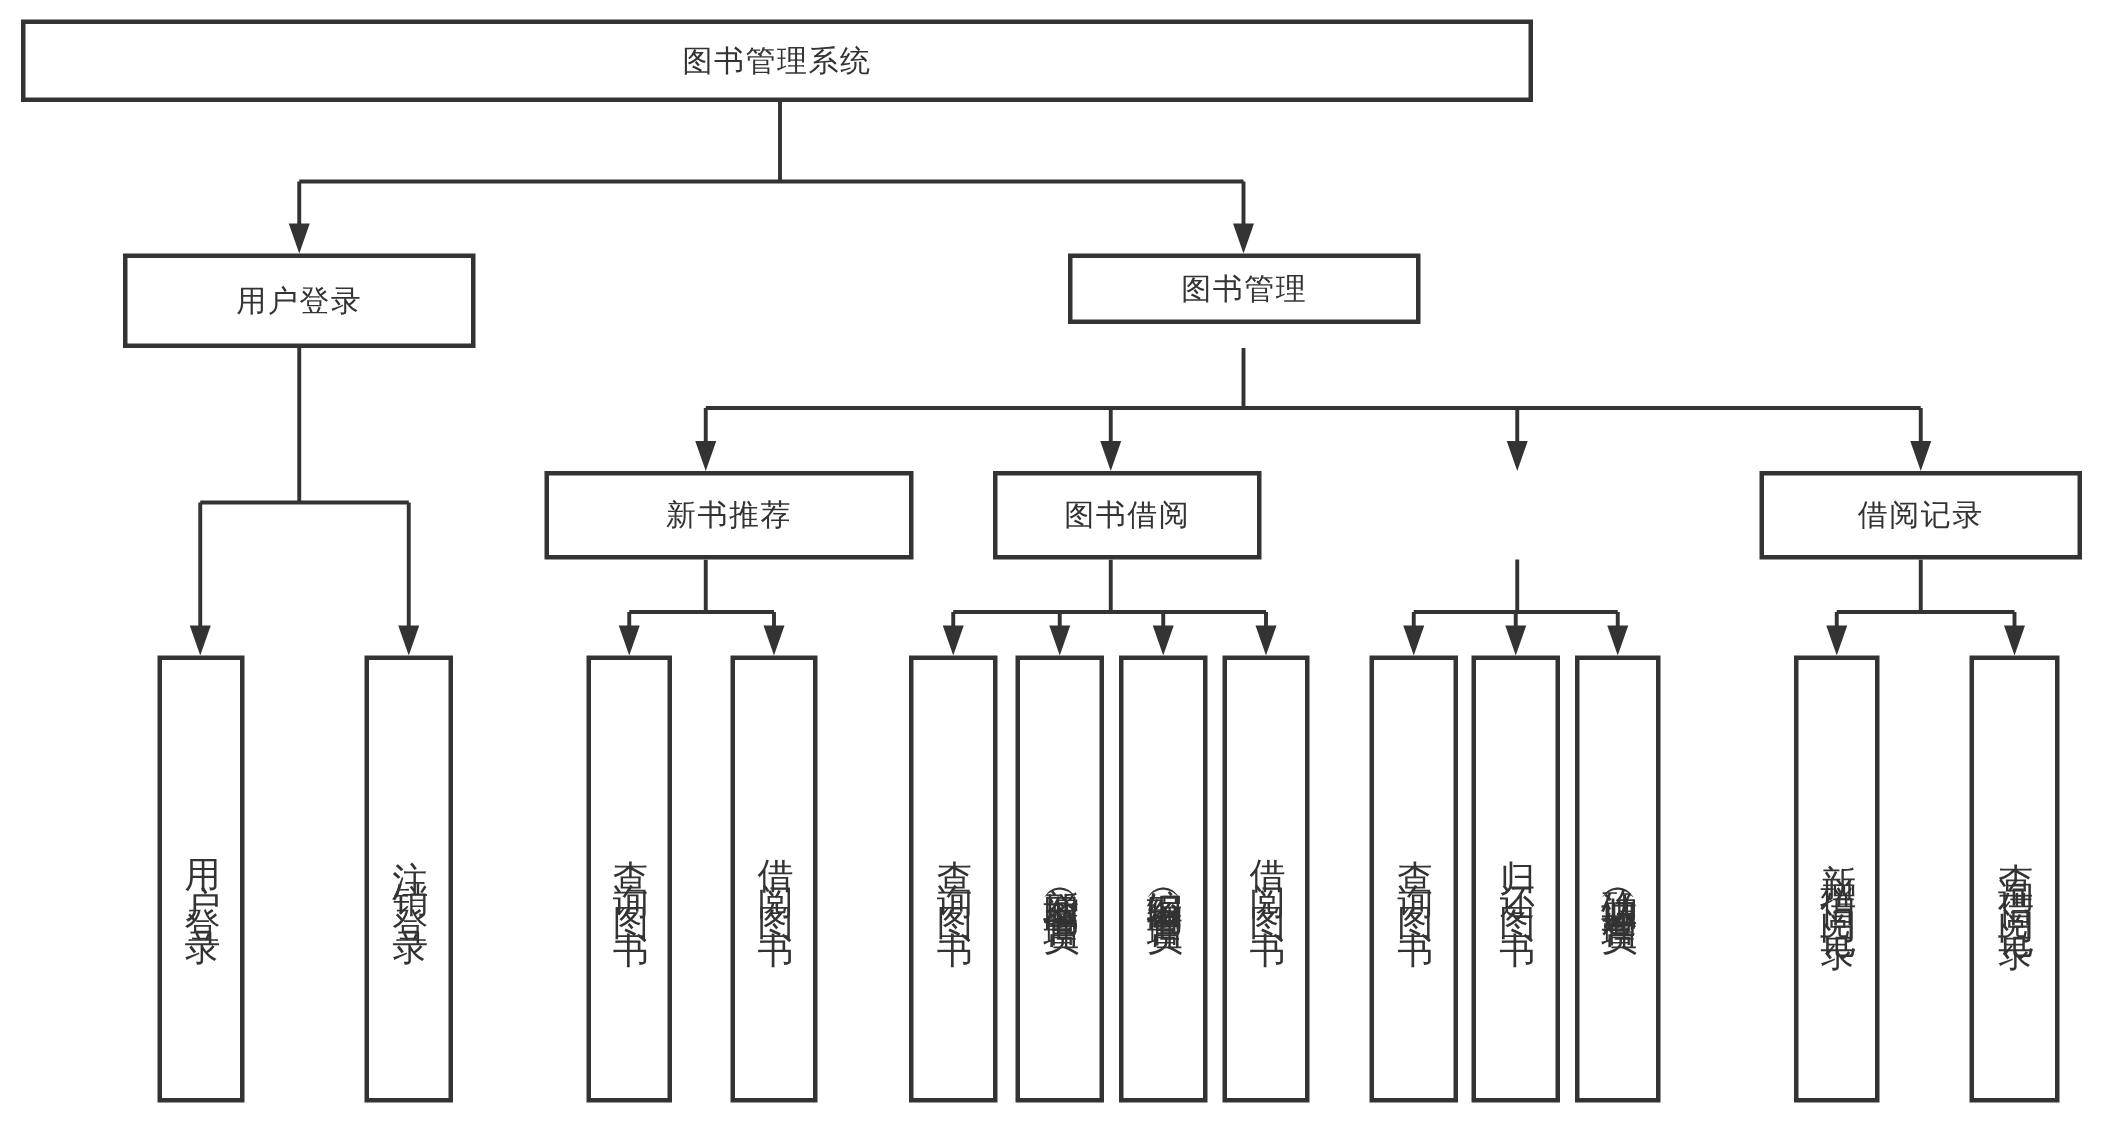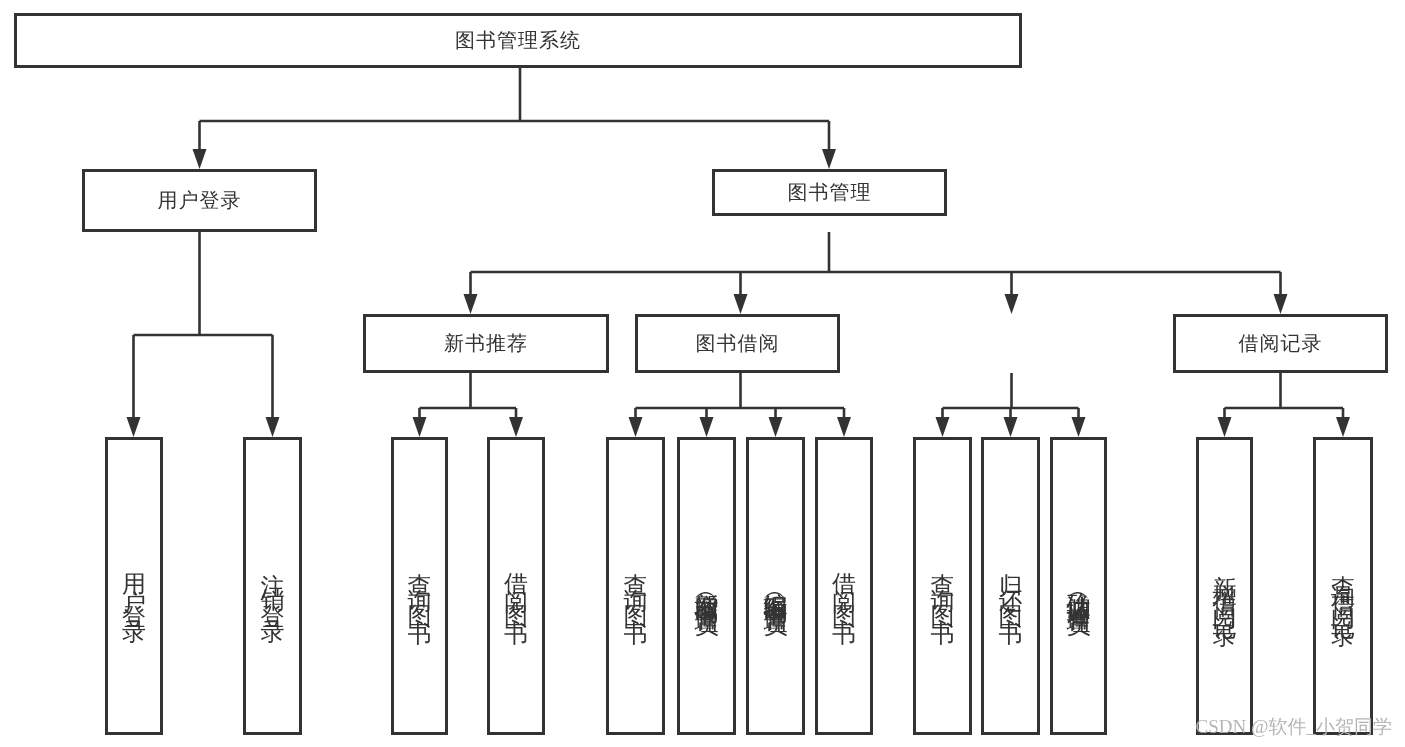--- a/index.html
+++ b/index.html
@@ -1,20 +1,20 @@
 <!DOCTYPE html>
 <html><head>
 <meta charset="utf-8">
 <style>
   html,body{margin:0;padding:0;background:#ffffff;}
   #canvas{
     position:relative;
     width:1405px;height:747px;
     background:#ffffff;
-    font-family:Liberation Serif, serif;
+    font-family:Liberation Sans, sans-serif;
     overflow:hidden;
   }
   #wires{position:absolute;left:0;top:0;z-index:1;}
   .node{
     position:absolute;
     box-sizing:border-box;
     border:3px solid #333333;
     background:#ffffff;
     display:flex;
     align-items:center;
@@ -86,21 +86,21 @@
   <div class="node" style="left:82px;top:169px;width:235px;height:63px;">
     <span class="hlabel">用户登录</span>
   </div>
   <div class="node" style="left:712px;top:169px;width:235px;height:47px;">
     <span class="hlabel">图书管理</span>
   </div>
 
   <div class="node" style="left:363px;top:314px;width:246px;height:59px;">
     <span class="hlabel">新书推荐</span>
   </div>
-  <div class="node" style="left:635px;top:314px;width:205px;height:59px;align-items:center;">
+  <div class="node" style="left:662px;top:314px;width:179px;height:59px;align-items:center;">
     <span class="hlabel">图书借阅</span>
   </div>
   <div class="node" style="left:1173px;top:314px;width:215px;height:59px;">
     <span class="hlabel">借阅记录</span>
   </div>
 
   <div class="node" style="left:105px;top:437px;width:58px;height:298px;">
     <span class="vlabel v4">用户登录</span>
   </div>
   <div class="node" style="left:243px;top:437px;width:59px;height:298px;">
@@ -137,15 +137,14 @@
     <span class="vlabel v9">确认归还（管理员）</span>
   </div>
 
   <div class="node" style="left:1196px;top:437px;width:57px;height:298px;">
     <span class="vlabel v6">新增借阅记录</span>
   </div>
   <div class="node" style="left:1313px;top:437px;width:60px;height:298px;">
     <span class="vlabel v6">查询借阅记录</span>
   </div>
 
-  <div id="watermark">CSDN @软件_小贺同学</div>
 
 </div>
 
 </body></html>

